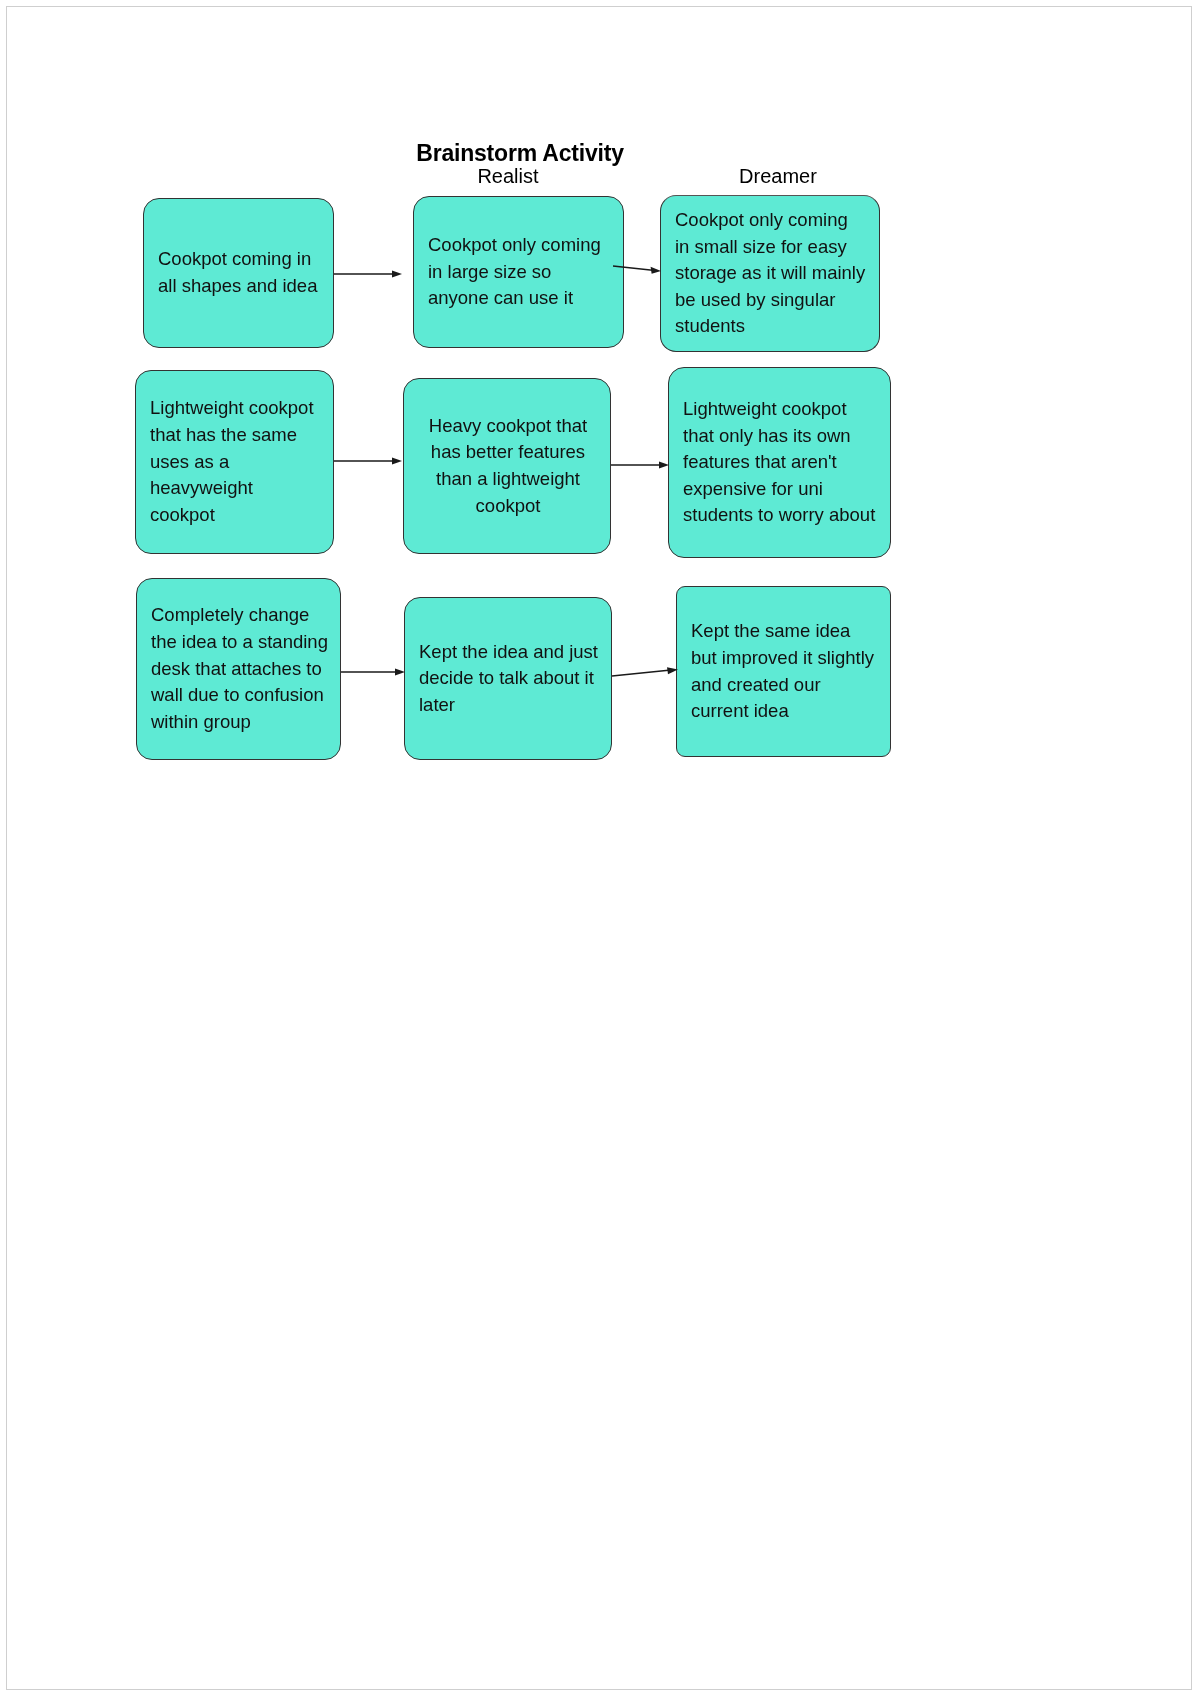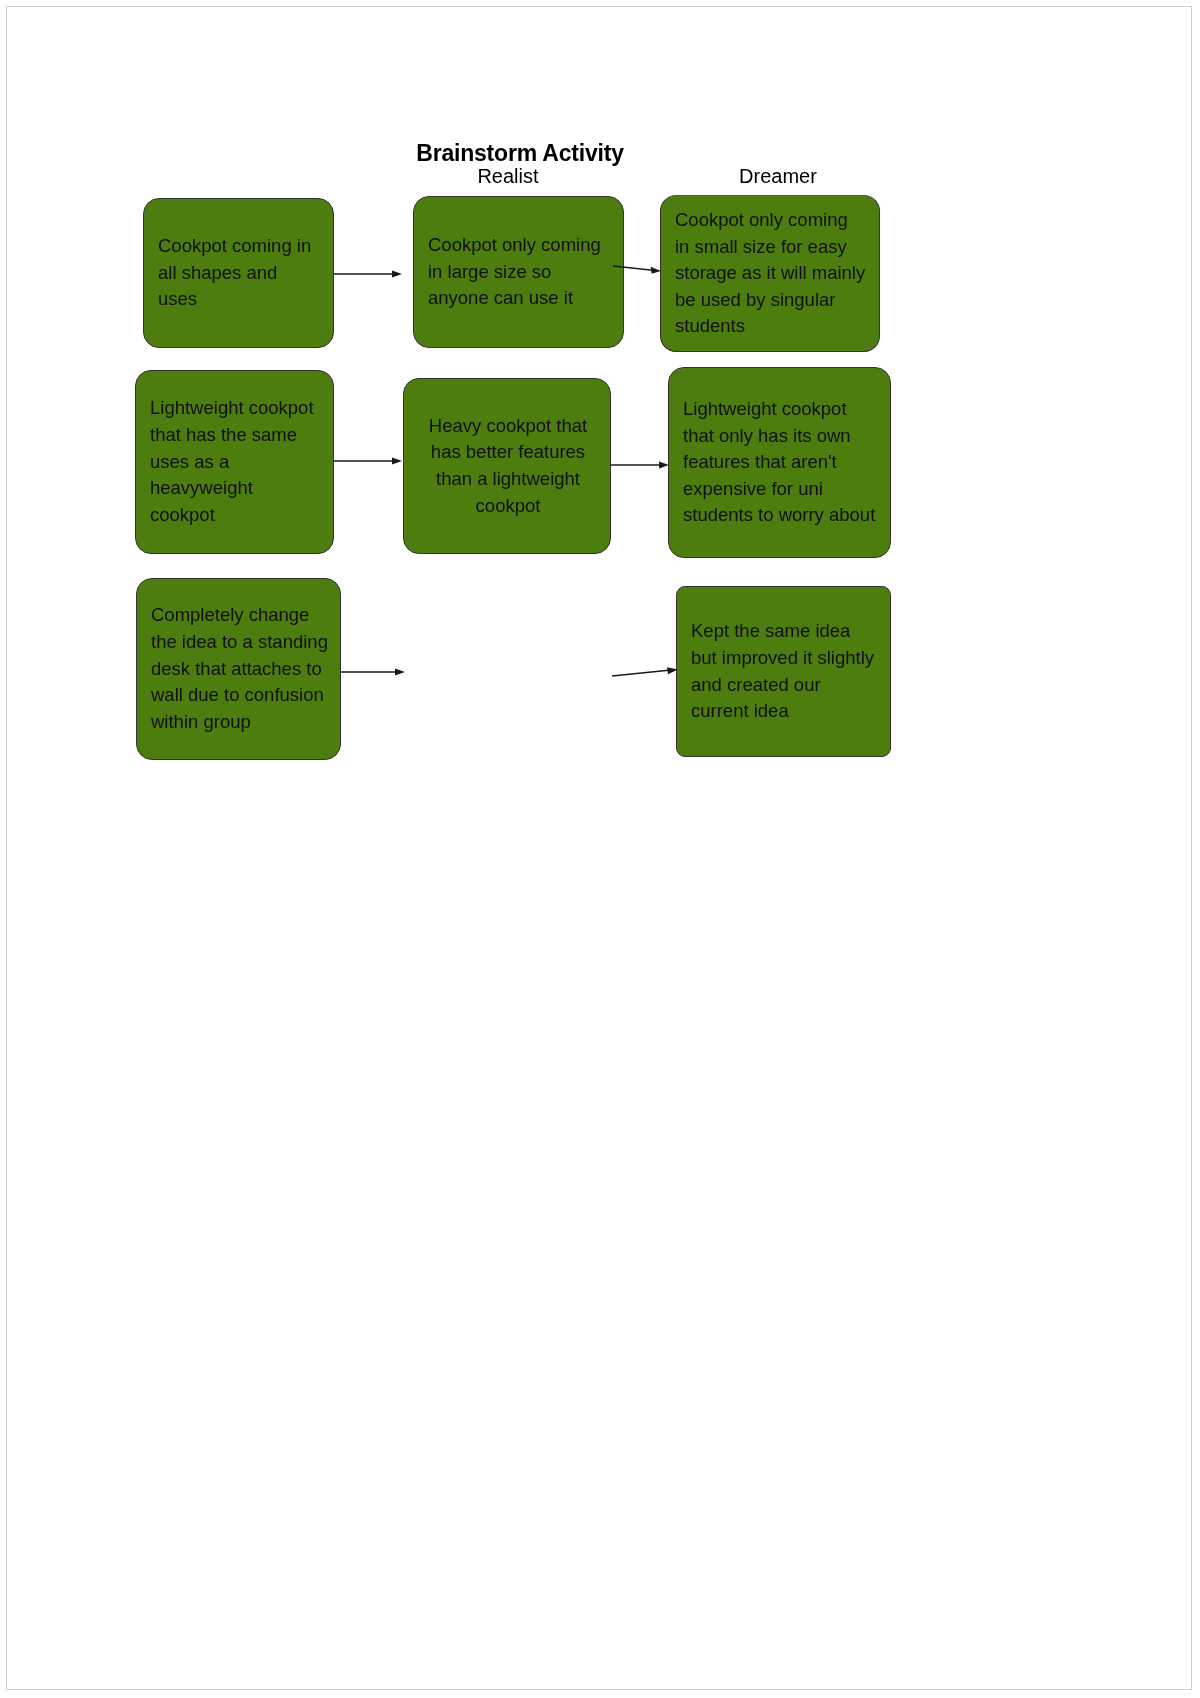--- a/index.html
+++ b/index.html
@@ -56,21 +56,21 @@
     font-weight: normal;
   }
   .col-title.c0 { left: 108px; margin-top: 31px; }
   .col-title.c1 { left: 378px; }
   .col-title.c2 { left: 648px; }
 
   
   .node {
     position: absolute;
     box-sizing: border-box;
-    background: #4d7c0f;
+    background: #5eead4;
     border: 1.6px solid #333333;
     border-radius: 16px;
     padding: 8px 12px 8px 14px;
     font-size: 18.5px;
     line-height: 1.44;
     color: #111111;
     display: flex;
     align-items: center;
     overflow: hidden;
     white-space: pre-line;
@@ -91,21 +91,21 @@
 <div class="page-frame"></div>
 
 <div class="diagram">
 
   <div class="main-title">Brainstorm Activity</div>
 
   <div class="col-title c0">Dreamer</div>
   <div class="col-title c1">Realist</div>
   <div class="col-title c2">Dreamer</div>
 
-  <div class="node" style="left:143px; top:198px; width:191px; height:150px;">Cookpot coming in all shapes and uses</div>
+  <div class="node" style="left:143px; top:198px; width:191px; height:150px;">Cookpot coming in all shapes and idea</div>
 
   <div class="node" style="left:402px; top:196px; width:211px; height:152px;margin-left:11px;">Cookpot only coming in large size so anyone can use it</div>
 
   <div class="node clip-top" style="left:660px; top:195px; width:220px; height:157px;">Cookpot only coming in small size for easy storage as it will mainly be used by singular students</div>
 
   <div class="arrow" style="left:334px; top:268px; width:70px;">
     <svg width="70" height="12" viewBox="0 0 70 12">
       <line x1="0" y1="6" x2="62" y2="6" stroke="#1a1a1a" stroke-width="1.6"></line>
       <polygon points="68,6 58,2.4 58,9.6" fill="#1a1a1a"></polygon>
     </svg>
@@ -133,20 +133,21 @@
 
   <div class="arrow" style="left:611px; top:459px; width:60px;">
     <svg width="60" height="12" viewBox="0 0 60 12">
       <line x1="0" y1="6" x2="52" y2="6" stroke="#1a1a1a" stroke-width="1.6"></line>
       <polygon points="58,6 48,2.4 48,9.6" fill="#1a1a1a"></polygon>
     </svg>
   </div>
 
   <div class="node" style="left:136px; top:578px; width:205px; height:182px;">Completely change the idea to a standing desk that attaches to wall due to confusion within group</div>
 
+  <div class="node" style="left:404px; top:597px; width:208px; height:163px;">Kept the idea and just decide to talk about it later</div>
 
   <div class="node" style="left:676px; top:586px; width:215px; height:171px;border-radius:9px;">Kept the same idea but improved it slightly and created our current idea</div>
 
   <div class="arrow" style="left:341px; top:666px; width:66px;">
     <svg width="66" height="12" viewBox="0 0 66 12">
       <line x1="0" y1="6" x2="58" y2="6" stroke="#1a1a1a" stroke-width="1.6"></line>
       <polygon points="64,6 54,2.4 54,9.6" fill="#1a1a1a"></polygon>
     </svg>
   </div>
 

